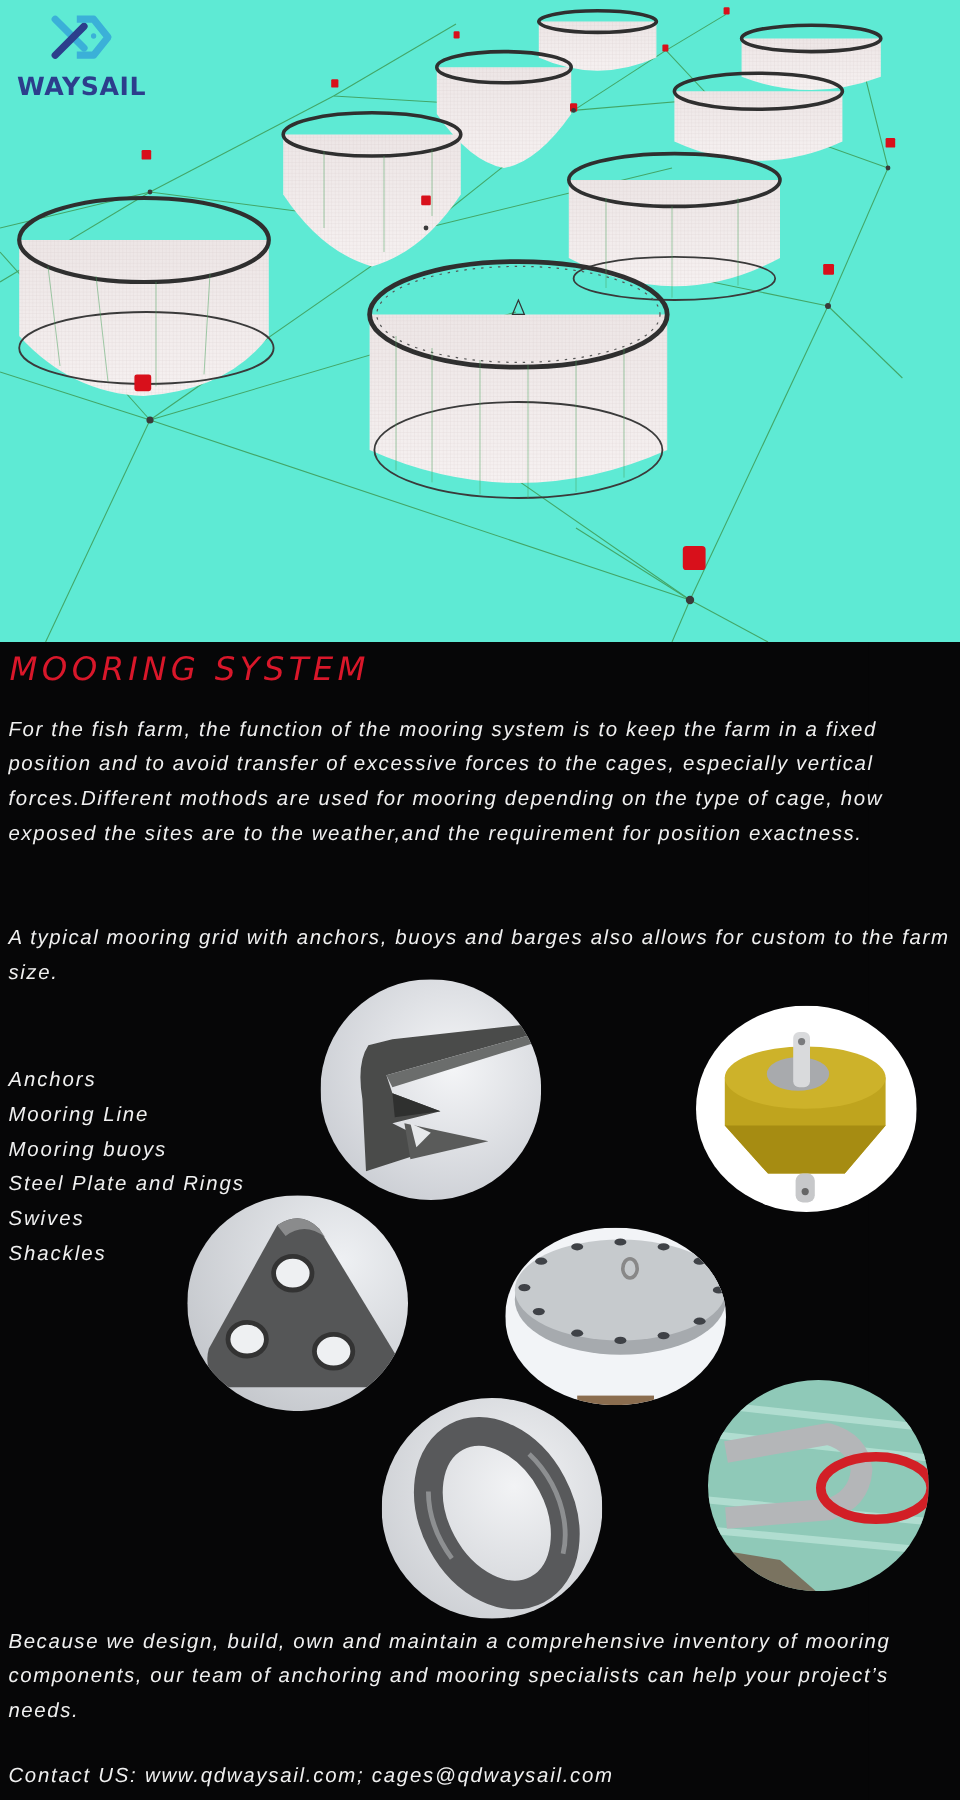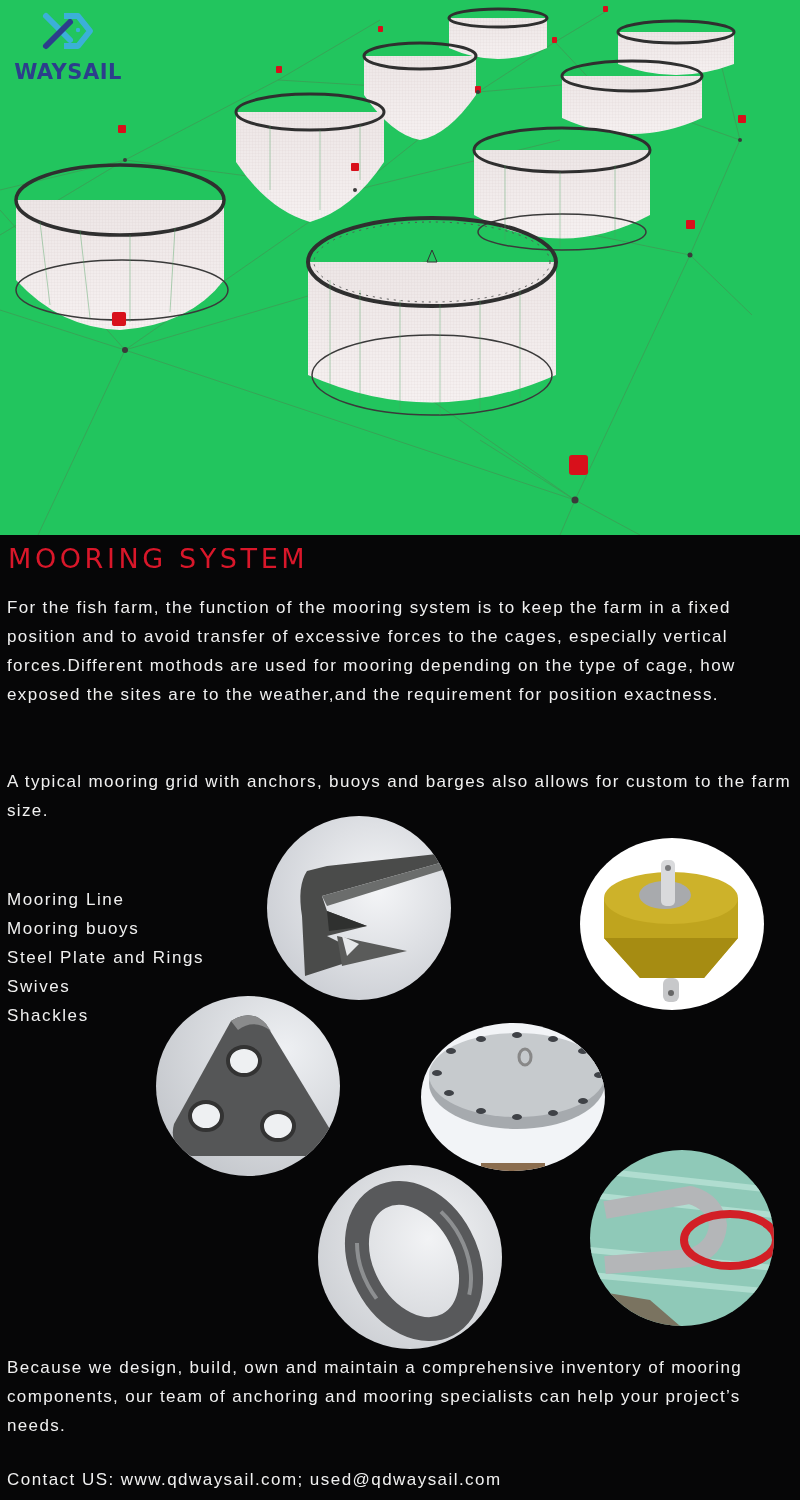--- a/index.html
+++ b/index.html
@@ -2,37 +2,37 @@
 <html><head>
   <meta charset="utf-8">
   <style>
     * { margin: 0; padding: 0; box-sizing: border-box; }
     html, body { width: 800px; height: 1500px; overflow: hidden; background: #060607; }
     body { font-family: "DejaVu Sans", sans-serif; position: relative; }
 
     
     .hero {
       position: absolute; left: 0; top: 0; width: 800px; height: 535px;
-      background: #22c55e; overflow: hidden;
+      background: #5eead4; overflow: hidden;
     }
     .hero svg.scene { position: absolute; left: 0; top: 0; }
     .logo {
       position: absolute; left: 6px; top: 10px; width: 124px; height: 72px;
     }
     .logo svg { position: absolute; left: 34px; top: 0; }
     .logo-text {
       position: absolute; left: 0; top: 50px; width: 124px;
       font-family: "DejaVu Sans", sans-serif; font-weight: bold;
       font-size: 21px; letter-spacing: 0.5px; color: #2c3e8c; text-align: center;
     }
 
     
     .content {
       position: absolute; left: 0; top: 535px; width: 724px; height: 965px;
-      background: #060607; color: #f2f2f2;
+      background: #060607; color: #f2f2f2; font-style: italic;
     }
     .title {
       position: absolute; left: 8px; top: 8px;
       font-family: "DejaVu Sans", sans-serif; font-size: 27px;
       letter-spacing: 3.6px; color: #d9172a; font-weight: normal;
     }
     .para {
       position: absolute; left: 7px; width: 795px;
       font-family: "Liberation Sans", sans-serif; font-size: 17px;
       line-height: 29px; letter-spacing: 1.35px; color: #f0f0f0;
@@ -203,20 +203,21 @@
   </div>
 </div>
 
 <div class="content">
   <h1 class="title">MOORING SYSTEM</h1>
 
   <p class="para para1">For the fish farm, the function of the mooring system is to keep the farm in a fixed position and to avoid transfer of excessive forces to the cages, especially vertical forces.Different mothods are used for mooring depending on the type of cage, how exposed the sites are to the weather,and the requirement for position exactness.</p>
   <p class="para para2">A typical mooring grid with anchors, buoys and barges also allows for custom to the farm size.</p>
 
   <ul class="product-list">
+    <li>Anchors</li>
     <li>Mooring Line</li>
     <li>Mooring buoys</li>
     <li>Steel Plate and Rings</li>
     <li>Swives</li>
     <li>Shackles</li>
   </ul>
 
   <div class="circle" style="left:267px; top:281px; width:184px; height:184px;" title="Anchor">
     <svg width="184" height="184" viewBox="0 0 184 184">
       <defs>
@@ -312,14 +313,14 @@
         <line x1="0" y1="100" x2="184" y2="118"></line>
           <line x1="0" y1="125" x2="184" y2="142"></line>
       </g>
       <path d="M0 140 L60 150 L90 176 L0 176 Z" fill="#7a7360"></path>
       <path d="M15 60 L100 45 Q125 52 128 75 Q126 100 100 108 L15 115" fill="none" stroke="#b4b6b8" stroke-width="18" stroke-linejoin="round"></path>
       <ellipse cx="140" cy="90" rx="46" ry="26" fill="none" stroke="#d21f26" stroke-width="8"></ellipse>
     </svg>
   </div>
 
   <p class="para para3">Because we design, build, own and maintain a comprehensive inventory of mooring components, our team of anchoring and mooring specialists can help your project’s needs.</p>
-  <p class="contact">Contact US: www.qdwaysail.com; used@qdwaysail.com</p>
+  <p class="contact">Contact US: www.qdwaysail.com; cages@qdwaysail.com</p>
 </div>
 
 </body></html>

